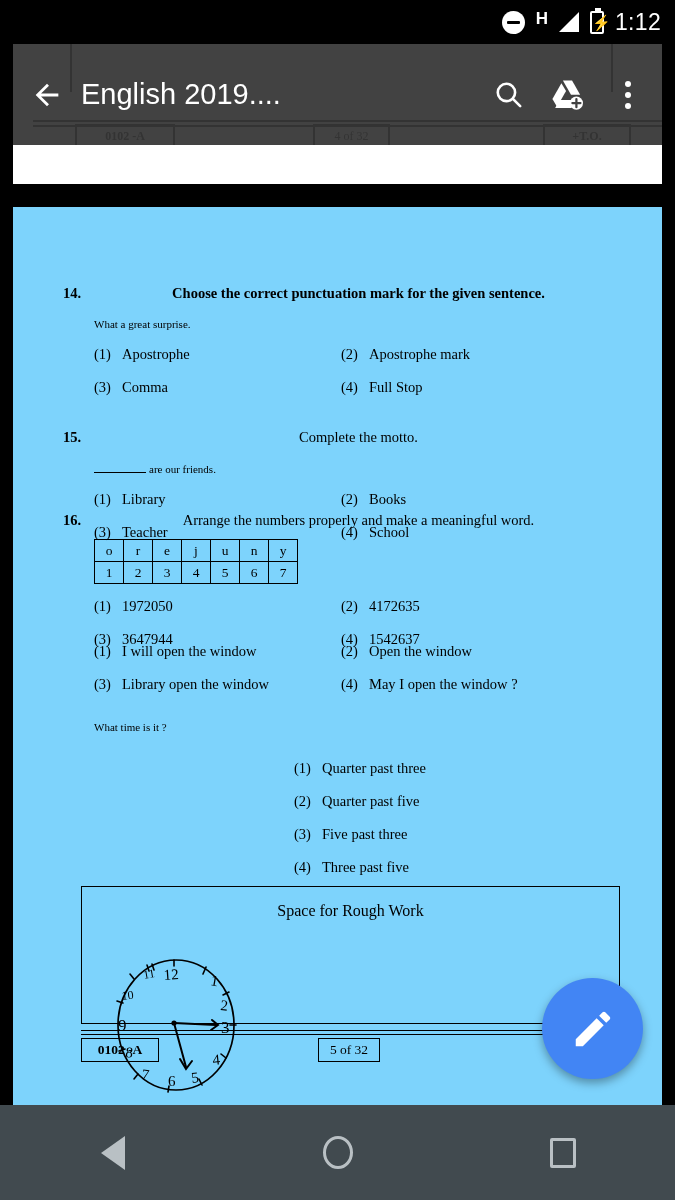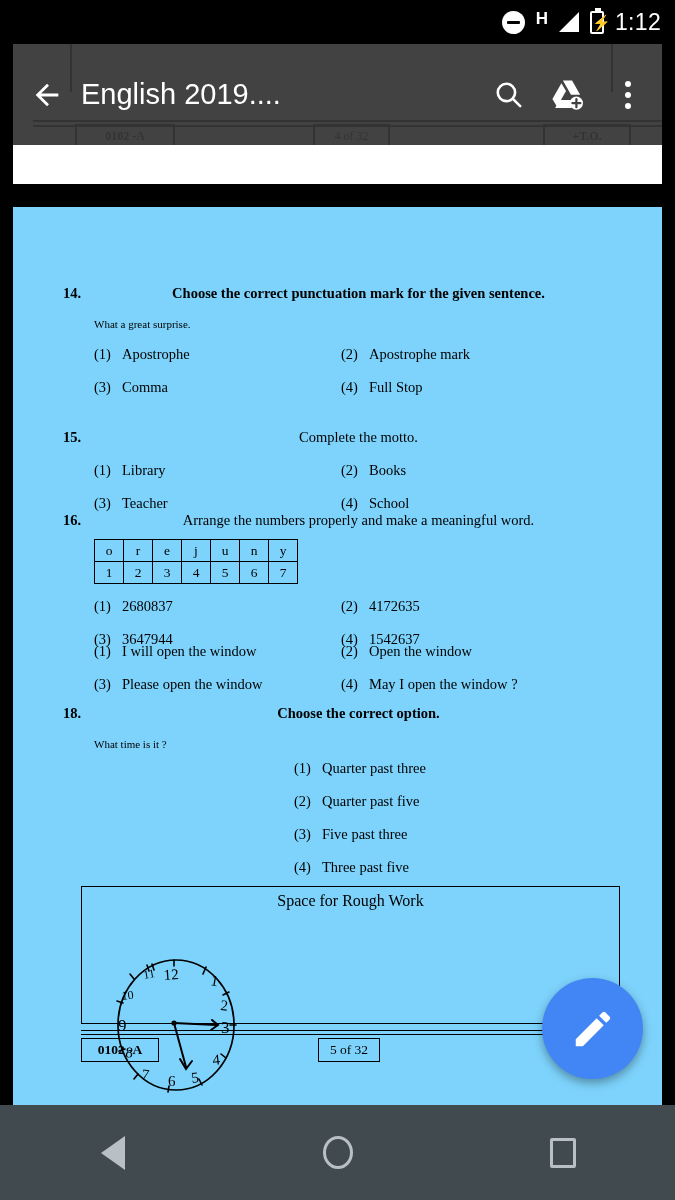--- a/index.html
+++ b/index.html
@@ -109,21 +109,21 @@
     font-size: 13.5px; font-family: "Liberation Serif", serif;
   }
 
   
   .clock-wrap { position: absolute; left: 95px; top: 748px; width: 140px; height: 145px; }
 
   
   .rough-box {
     position: absolute; left: 68px; top: 886px; width: 539px; height: 138px;
     border: 1.4px solid #000; text-align: center;
-    font-family: "Liberation Serif", serif; font-size: 16px; padding-top: 5px;
+    font-family: "Liberation Serif", serif; font-size: 16px; padding-top: 15px;
   }
   .foot-rule { position: absolute; left: 68px; top: 1030px; width: 539px; height: 0; border-top: 1.4px solid #000; }
   .foot-rule2 { position: absolute; left: 68px; top: 1034px; width: 539px; height: 0; border-top: 1.2px solid #000; }
   .foot-box {
     position: absolute; border: 1.5px solid #000; height: 24px;
     display: flex; align-items: center; justify-content: center;
     font-family: "Liberation Serif", serif; font-size: 13.5px;
   }
   .foot-code { left: 68px; top: 1038px; width: 78px; font-weight: 700; }
   .foot-page { left: 305px; top: 1038px; width: 62px; }
@@ -243,20 +243,23 @@
               <span>Full Stop</span>
             </span>
           </div>
         </div>
       </div>
 
       <div class="q" style="top:182px;margin-top:40px;">
         <div class="q-head">
           <span class="q-num">15.</span>
           <span class="q-text">Complete the motto.</span>
+        </div>
+        <div class="q-sub" style="margin-top:16px;">
+          <span class="blank-line"></span><span>are our friends.</span>
         </div>
         <div class="opts" style="margin-top:16px;">
           <div class="opt-row" style="margin-bottom:16px;">
             <span class="opt opt-a">
               <span class="opt-lbl">(1)</span>
               <span>Library</span>
             </span>
             <span class="opt">
               <span class="opt-lbl">(2)</span>
               <span>Books</span>
@@ -299,21 +302,21 @@
             <td>5</td>
             <td>6</td>
             <td>7</td>
           </tr>
         </tbody>
           </table>
         <div class="opts" style="margin-top:14px;">
           <div class="opt-row" style="margin-bottom:16px;">
             <span class="opt opt-a">
               <span class="opt-lbl">(1)</span>
-              <span>2680837</span>
+              <span>1972050</span>
             </span>
             <span class="opt">
               <span class="opt-lbl">(2)</span>
               <span>4172635</span>
             </span>
           </div>
           <div class="opt-row">
             <span class="opt opt-a">
               <span class="opt-lbl">(3)</span>
               <span>3647944</span>
@@ -334,35 +337,31 @@
               <span>I will open the window</span>
             </span>
             <span class="opt">
               <span class="opt-lbl">(2)</span>
               <span>Open the window</span>
             </span>
           </div>
           <div class="opt-row">
             <span class="opt opt-a">
               <span class="opt-lbl">(3)</span>
-              <span>Please open the window</span>
+              <span>Library open the window</span>
             </span>
             <span class="opt">
               <span class="opt-lbl">(4)</span>
               <span>May I open the window ?</span>
             </span>
           </div>
         </div>
       </div>
 
       <div class="q" style="top:498px;">
-        <div class="q-head">
-          <span class="q-num">18.</span>
-          <span class="q-text bold">Choose the correct option.</span>
-        </div>
         <div class="q-sub" style="margin-top:16px;">What time is it ?</div>
       </div>
 
       <div class="clock-wrap">
         <svg width="140" height="145" viewBox="0 0 140 145">
           <g fill="none" stroke="#000" stroke-width="1.6" stroke-linecap="round">
             <ellipse cx="68" cy="70" rx="58" ry="65" stroke-width="1.7"></ellipse>
             <path d="M66 5 L66 11"></path>
               <path d="M44 9 L46 15"></path>
               <path d="M39 10 L41 16"></path>

